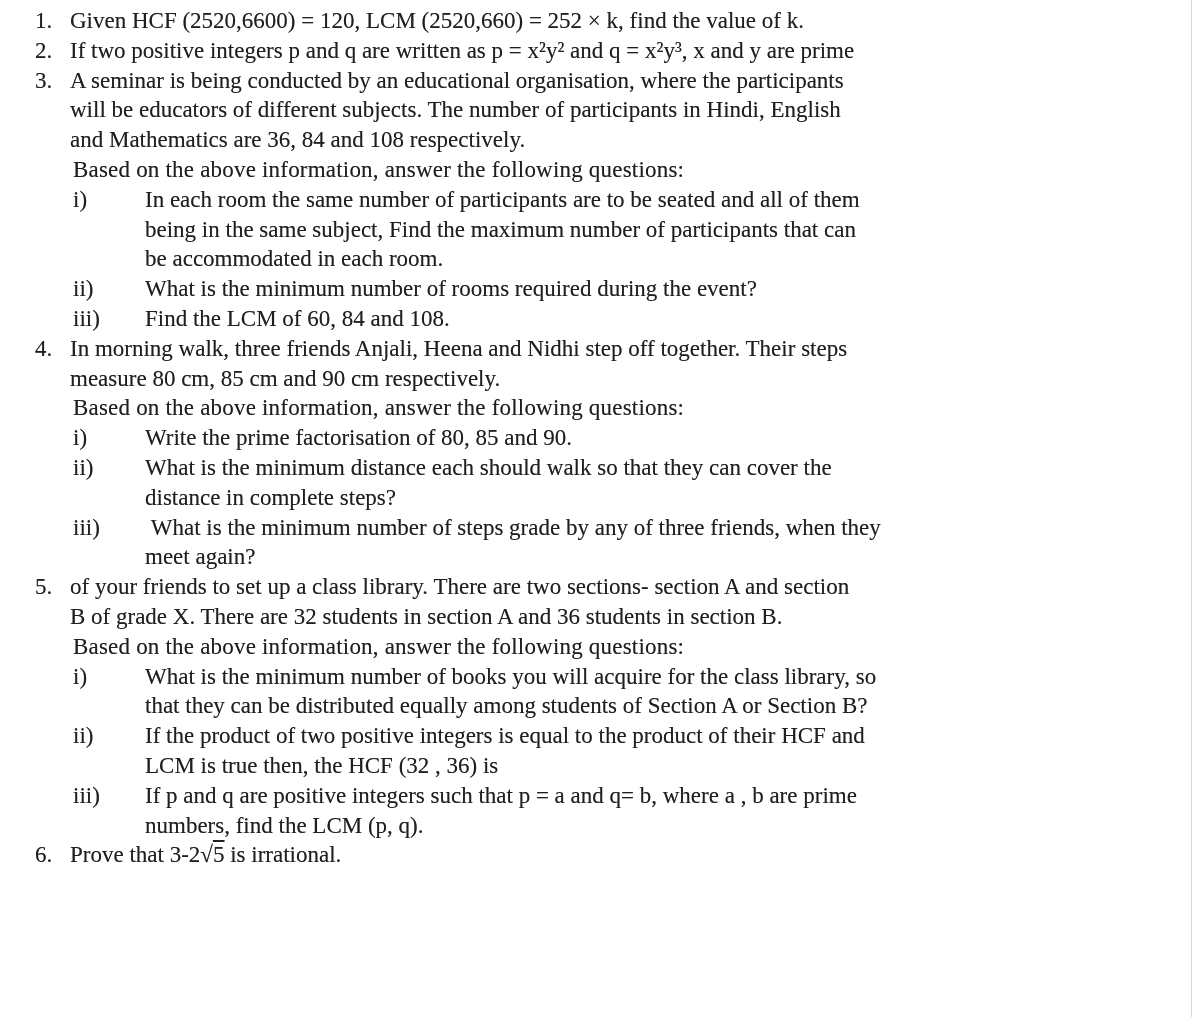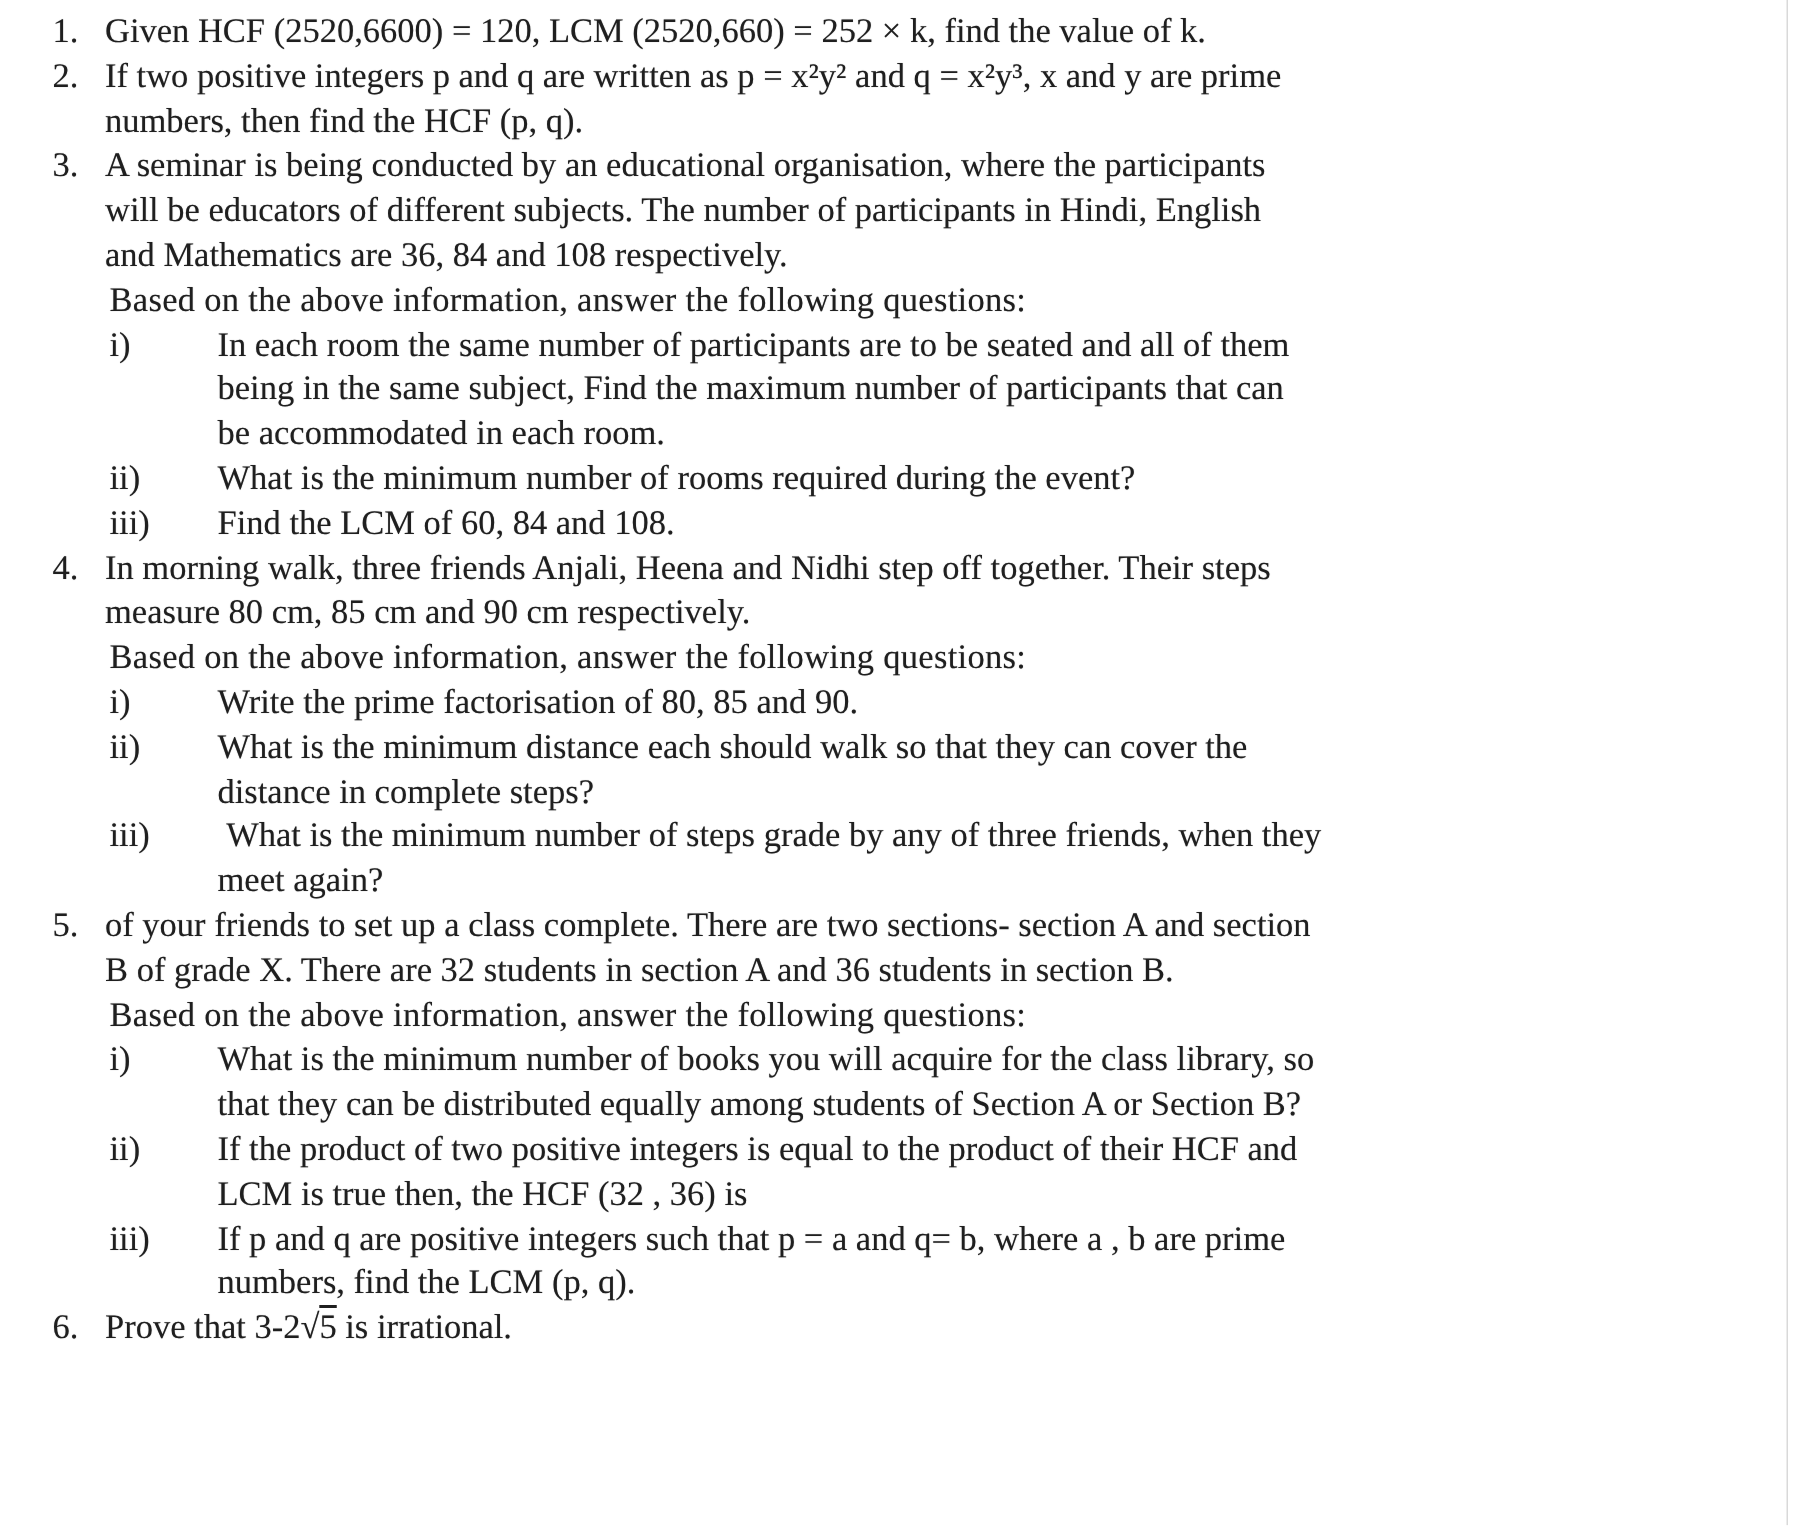--- a/index.html
+++ b/index.html
@@ -63,21 +63,20 @@
       <div class="q-row">
         <div class="q-num">1.</div>
         <div class="q-body">
           <div class="q-line">Given HCF (2520,6600) = 120, LCM (2520,660) = 252 × k, find the value of k.</div>
         </div>
       </div>
       <div class="q-row">
         <div class="q-num">2.</div>
         <div class="q-body">
           <div class="q-line">If two positive integers p and q are written as p = x²y² and q = x²y³, x and y are prime</div>
-          <div class="q-line">numbers, then find the HCF (p, q).</div>
         </div>
       </div>
       <div class="q-row">
         <div class="q-num">3.</div>
         <div class="q-body">
           <div class="q-line">A seminar is being conducted by an educational organisation, where the participants</div>
           <div class="q-line">will be educators of different subjects. The number of participants in Hindi, English</div>
           <div class="q-line">and Mathematics are 36, 84 and 108 respectively.</div>
           <div class="heading">Based on the above information, answer the following questions:</div>
           <div class="sub-row">
@@ -126,21 +125,21 @@
             <div class="sub-body">
               <div class="q-line"> What is the minimum number of steps grade by any of three friends, when they</div>
               <div class="q-line">meet again?</div>
             </div>
           </div>
         </div>
       </div>
       <div class="q-row">
         <div class="q-num">5.</div>
         <div class="q-body">
-          <div class="q-line">of your friends to set up a class complete. There are two sections- section A and section</div>
+          <div class="q-line">of your friends to set up a class library. There are two sections- section A and section</div>
           <div class="q-line">B of grade X. There are 32 students in section A and 36 students in section B.</div>
           <div class="heading">Based on the above information, answer the following questions:</div>
           <div class="sub-row">
             <div class="sub-marker">i)</div>
             <div class="sub-body">
               <div class="q-line">What is the minimum number of books you will acquire for the class library, so</div>
               <div class="q-line">that they can be distributed equally among students of Section A or Section B?</div>
             </div>
           </div>
           <div class="sub-row">

